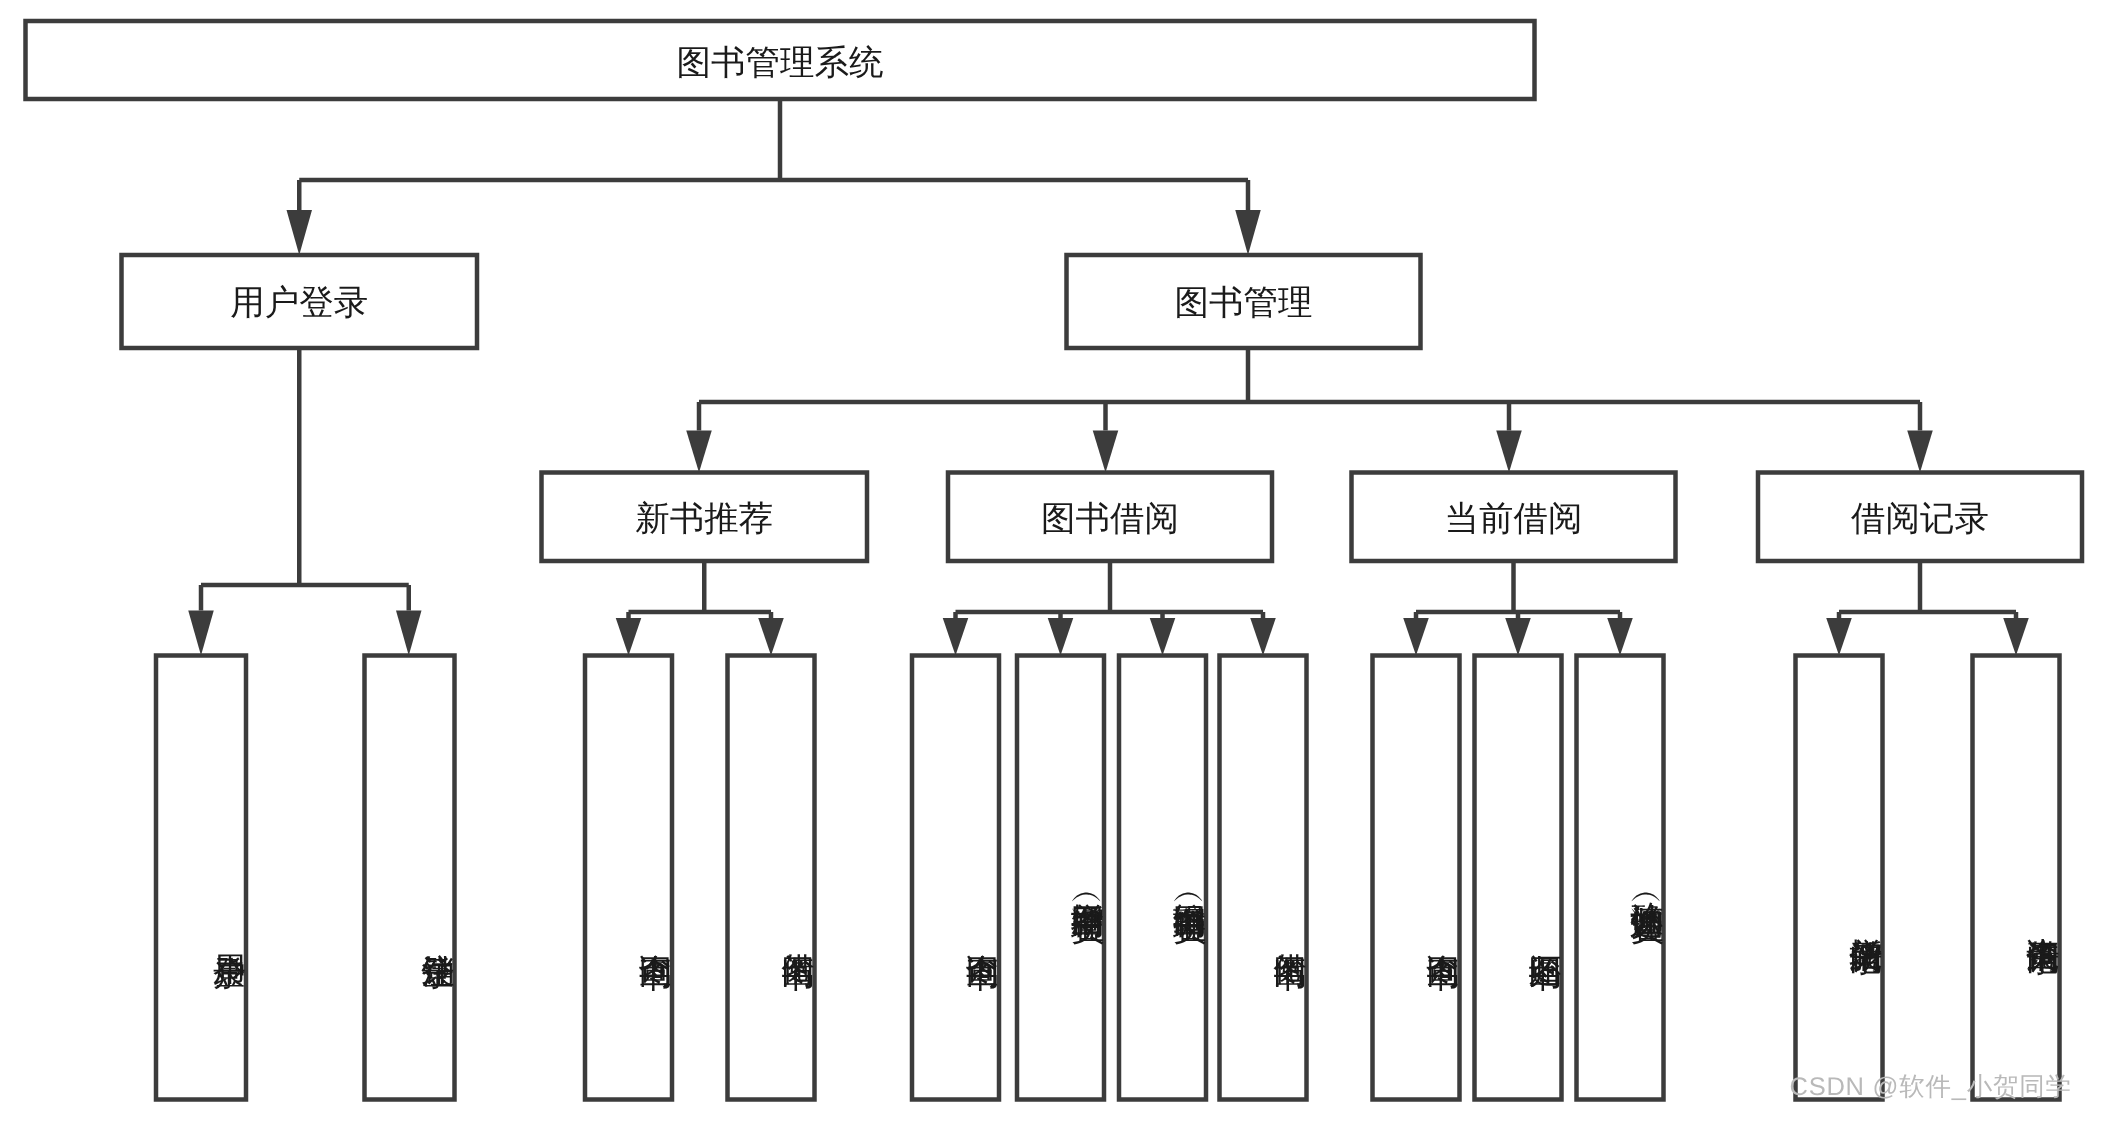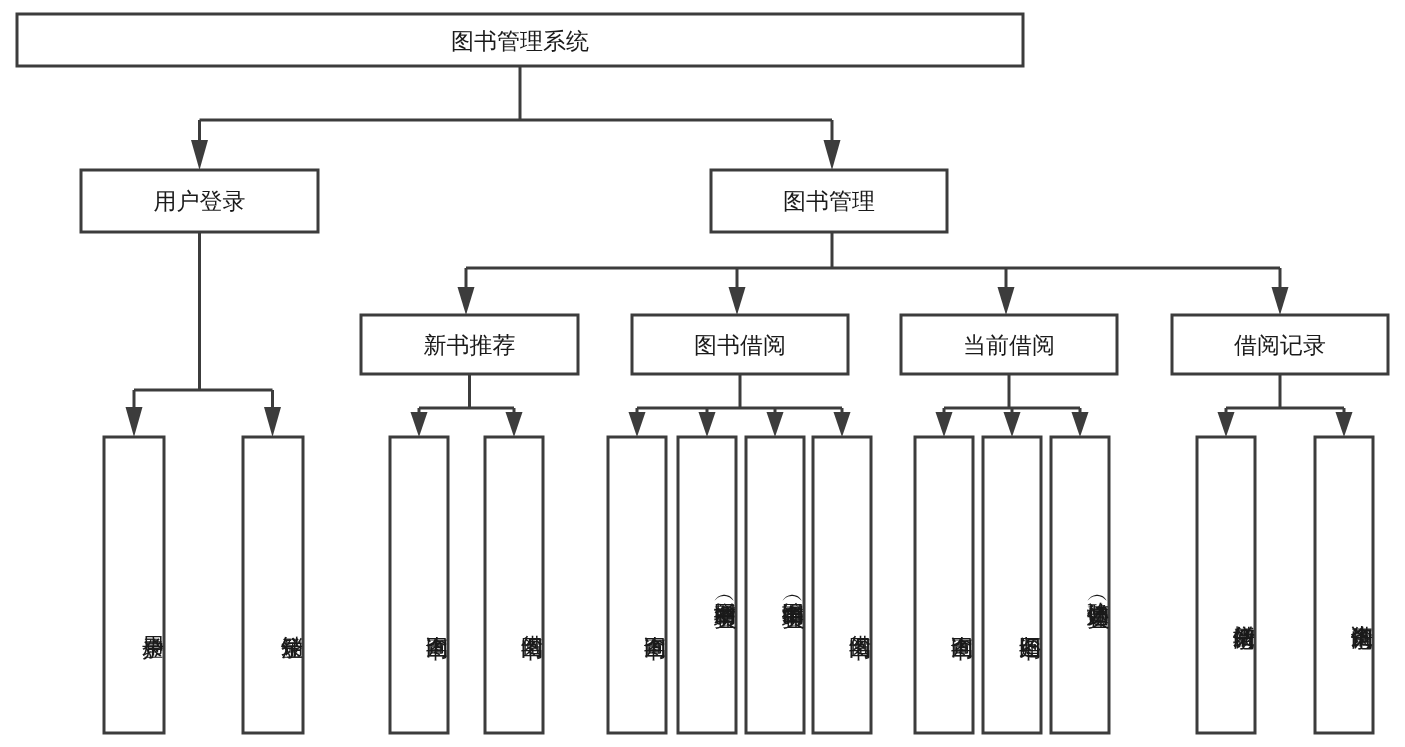--- a/index.html
+++ b/index.html
@@ -206,13 +206,14 @@
   <div class="vlabel" style="left:608px; top:507px; width:58px; height:226px;">查询图书</div>
   <div class="vlabel" style="left:678px; top:443px; width:58px; height:290px;">新增图书（管理员）</div>
   <div class="vlabel" style="left:746px; top:443px; width:58px; height:290px;">编辑图书（管理员）</div>
   <div class="vlabel" style="left:813px; top:507px; width:58px; height:226px;">借阅图书</div>
   <div class="vlabel" style="left:915px; top:507px; width:58px; height:226px;">查询图书</div>
   <div class="vlabel" style="left:983px; top:507px; width:58px; height:226px;">归还图书</div>
   <div class="vlabel" style="left:1051px; top:443px; width:58px; height:290px;">确认归还（管理员）</div>
   <div class="vlabel" style="left:1197px; top:487px; width:58px; height:246px;">新增借阅记录</div>
   <div class="vlabel" style="left:1315px; top:487px; width:58px; height:246px;">查询借阅记录</div>
 
+  <div class="watermark">CSDN @软件_小贺同学</div>
 </div>
 
 </body></html>

